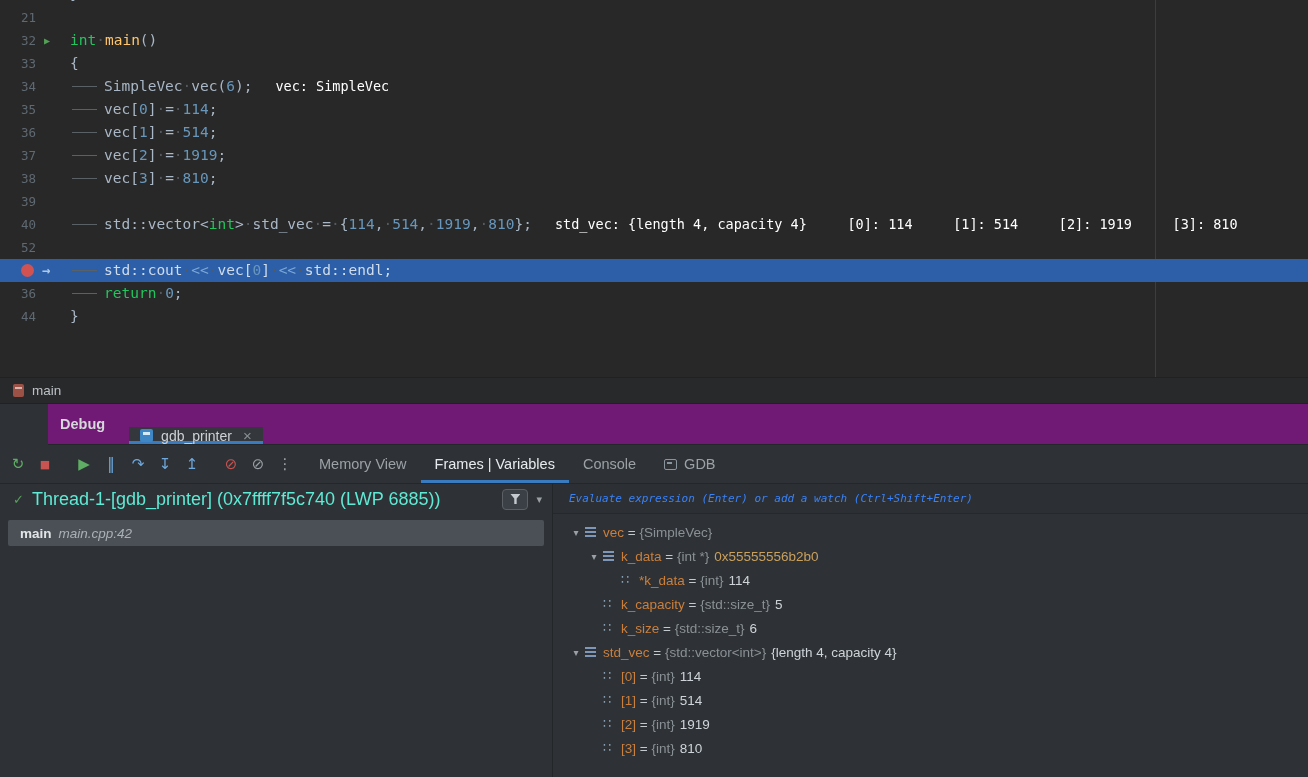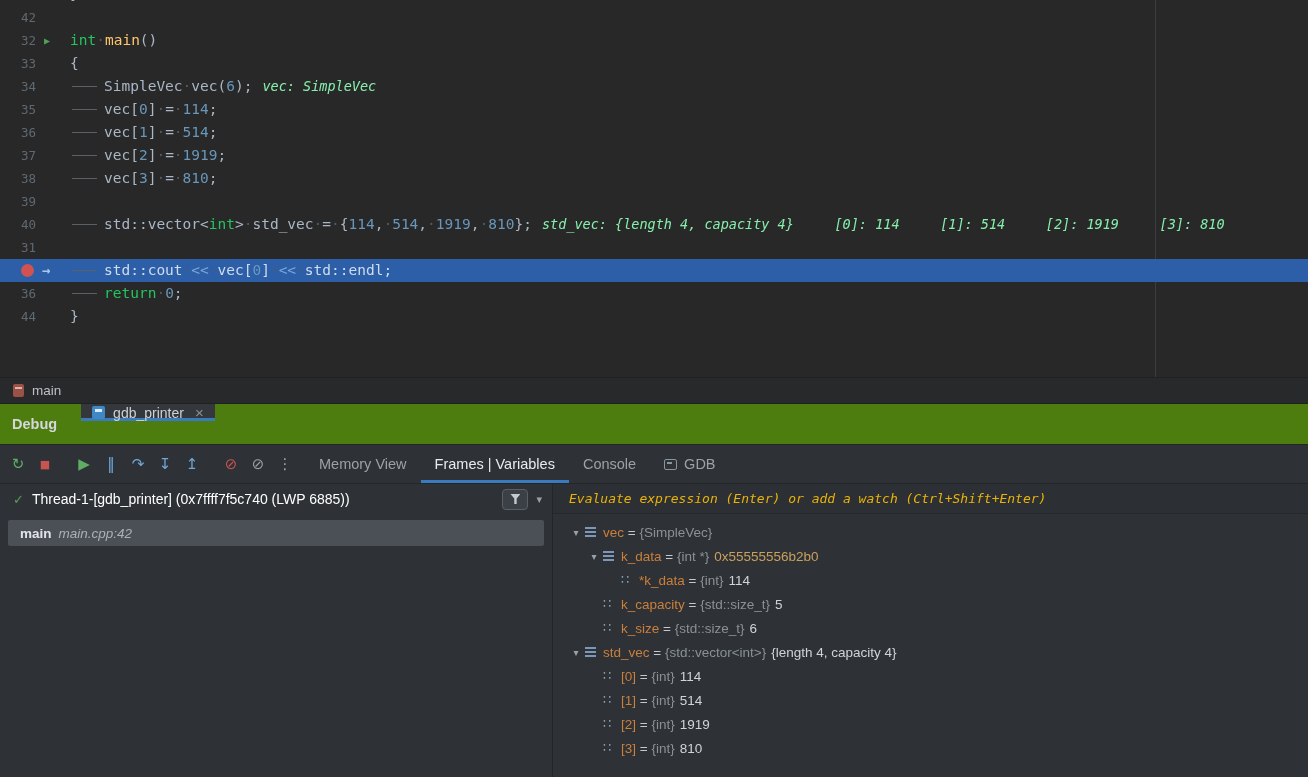--- a/index.html
+++ b/index.html
@@ -19,33 +19,33 @@
   .gicon-slot{flex:0 0 34px;position:relative;}
   .bp-dot{position:absolute;right:2px;top:5px;width:13px;height:13px;border-radius:50%;background:#d25252;}
   .run-icon{position:absolute;left:8px;top:0;color:#53a157;font-size:10px;}
   .exec-arrow{position:absolute;left:6px;top:0;color:#a9c8ea;font-weight:bold;font-size:14px;}
   .cl-text{flex:1;color:#a9b7c6;}
   .tab-guide{display:inline-block;width:34px;height:23px;vertical-align:top;position:relative;}
   .tab-guide::after{content:"";position:absolute;left:2px;right:7px;top:11px;height:1px;background:#5a6166;}
   .tk-kw{color:#22c55e;} .tk-fn{color:#ffc66b;} .tk-num{color:#6897bb;}
   .tk-ws{color:#545a60;} .tk-op{color:#7ca8d5;} .tk-plain{color:#a9b7c6;}
   .code-line.current .tk-plain{color:#cfdceb;}
-  .inline-hint{color:#86efac;font-style:italic;margin-left:10px;font-size:13.5px;}
+  .inline-hint{color:#ffffff;margin-left:23px;font-size:13.5px;}
 
   
   .breadcrumb-bar{position:absolute;top:378px;left:0;width:1308px;height:26px;background:#28292b;
                   display:flex;align-items:center;padding-left:13px;gap:8px;border-bottom:1px solid #1f2123;}
   .bc-icon{width:11px;height:13px;border-radius:2px;background:#9c5147;position:relative;}
   .bc-icon::after{content:"";position:absolute;left:2px;top:3px;width:7px;height:2px;background:#d8b5ad;}
   .bc-label{color:#bcc0c4;font-size:13.5px;}
 
   
   .debug-panel{position:absolute;top:404px;left:0;width:1308px;height:373px;background:#2e3236;
                display:flex;flex-direction:column;}
-  .debug-header{height:41px;display:flex;align-items:flex-start;border-bottom:1px solid #242729;background:#4d7c0f;}
+  .debug-header{height:41px;display:flex;align-items:flex-end;border-bottom:1px solid #242729;background:#701a75;margin-left:48px;}
   .dbg-title{align-self:center;color:#d5d8db;font-size:14.5px;font-weight:bold;margin:0 24px 0 12px;}
   .session-tab{position:relative;display:flex;align-items:center;gap:8px;padding:0 11px;
                color:#ced2d6;font-size:14px;background:#34383c;box-shadow:inset 0 -3px 0 #3a7bbf;}
   .session-icon{width:13px;height:13px;border-radius:2px;background:#3f88c5;position:relative;}
   .session-icon::after{content:"";position:absolute;left:3px;top:3px;width:7px;height:3px;background:#d6ebfa;}
   .tab-close{color:#8a9095;font-size:15px;margin-left:3px;}
 
   .debug-toolbar{height:39px;display:flex;align-items:center;border-bottom:1px solid #242729;padding-left:8px;}
   .action-bar{display:flex;align-items:center;gap:7px;}
   .tb-icon{width:20px;text-align:center;font-size:15px;font-family:"DejaVu Sans",sans-serif;}
@@ -55,35 +55,35 @@
   .view-tabs{display:flex;align-items:stretch;height:100%;margin-left:10px;}
   .view-tab{display:flex;align-items:center;gap:7px;padding:0 14px;color:#9ba1a7;font-size:14.5px;}
   .view-tab.active{color:#e8ebee;box-shadow:inset 0 -3px 0 #3a7bbf;}
   .gdb-icon{width:13px;height:11px;border:1px solid #8a949c;border-radius:2px;position:relative;}
   .gdb-icon::after{content:"";position:absolute;left:2px;top:2px;width:5px;height:2px;background:#8a949c;}
 
   .debug-body{flex:1;display:flex;min-height:0;}
   .frames-pane{width:553px;border-right:1px solid #232628;display:flex;flex-direction:column;background:#2e3236;}
   .thread-row{height:30px;display:flex;align-items:center;padding:0 10px 0 13px;gap:8px;}
   .check{color:#56a05a;font-size:13px;}
-  .thread-label{color:#ffffff;font-size:14px;flex:1;white-space:nowrap;overflow:hidden;}
+  .thread-label{color:#5eead4;font-size:18px;flex:1;white-space:nowrap;overflow:hidden;}
   .filter-btn{flex:0 0 26px;height:21px;border:1px solid #5a6066;border-radius:4px;background:#3b4046;
               display:flex;align-items:center;justify-content:center;}
   .funnel{width:10px;height:10px;background:#c3c9ce;
           clip-path:polygon(0 0,100% 0,62% 45%,62% 100%,38% 100%,38% 45%);}
   .chev{color:#9aa0a6;font-size:11px;}
   .frame-row{height:26px;margin:6px 8px 0 8px;display:flex;align-items:center;padding-left:12px;gap:7px;
              font-size:13.5px;border-radius:2px;}
   .frame-row.selected{background:#4b5056;}
   .frame-fn{color:#e2e5e8;font-weight:bold;}
   .frame-loc{color:#a9b0b6;font-style:italic;}
 
   .vars-pane{flex:1;display:flex;flex-direction:column;min-width:0;background:#2e3236;}
-  .evaluate-bar{height:30px;line-height:30px;padding-left:16px;color:#eab308;
-                font-family:"DejaVu Sans Mono",monospace;font-size:13px;font-style:italic;
+  .evaluate-bar{height:30px;line-height:30px;padding-left:16px;color:#3b82f6;
+                font-family:"DejaVu Sans Mono",monospace;font-size:11px;font-style:italic;
                 border-bottom:1px solid #26292c;background:#2c3034;white-space:nowrap;overflow:hidden;}
   .var-tree{flex:1;padding-top:6px;overflow:hidden;}
   .var-row{height:24px;display:flex;align-items:center;font-size:13.5px;white-space:pre;}
   .vr-indent{flex:0 0 auto;}
   .tree-chev{flex:0 0 18px;color:#9aa0a6;font-size:10px;text-align:center;font-family:"DejaVu Sans",sans-serif;}
   .vr-icon{flex:0 0 18px;display:flex;align-items:center;}
   .icon-object{width:11px;height:10px;
       background:linear-gradient(to bottom,#7e96b8 0 2px,transparent 2px 4px,#7e96b8 4px 6px,transparent 6px 8px,#7e96b8 8px 10px);}
   .icon-prim{color:#86a0b5;font-size:13px;line-height:10px;font-family:"DejaVu Sans",sans-serif;}
   .var-name{color:#cb7f3c;}
@@ -97,31 +97,31 @@
 </style>
 </head>
 <body>
 
 <div class="app">
 
   <div class="editor">
     <div class="margin-guide"></div>
     <div class="code-lines" id="code-lines">
         <div class="code-line"><div class="gutter"><span class="lnum-slot"></span><span class="gicon-slot"></span></div><div class="cl-text"><span class="tk-plain">}</span></div></div>
-        <div class="code-line"><div class="gutter"><span class="lnum-slot">42</span><span class="gicon-slot"></span></div><div class="cl-text"></div></div>
+        <div class="code-line"><div class="gutter"><span class="lnum-slot">21</span><span class="gicon-slot"></span></div><div class="cl-text"></div></div>
         <div class="code-line"><div class="gutter"><span class="lnum-slot">32</span><span class="gicon-slot"><span class="run-icon">▶</span></span></div><div class="cl-text"><span class="tk-kw">int</span><span class="tk-ws">·</span><span class="tk-fn">main</span><span class="tk-plain">()</span></div></div>
         <div class="code-line"><div class="gutter"><span class="lnum-slot">33</span><span class="gicon-slot"></span></div><div class="cl-text"><span class="tk-plain">{</span></div></div>
         <div class="code-line"><div class="gutter"><span class="lnum-slot">34</span><span class="gicon-slot"></span></div><div class="cl-text"><span class="tab-guide"></span><span class="tk-plain">SimpleVec</span><span class="tk-ws">·</span><span class="tk-plain">vec</span><span class="tk-plain">(</span><span class="tk-num">6</span><span class="tk-plain">);</span><span class="inline-hint">vec: SimpleVec</span></div></div>
         <div class="code-line"><div class="gutter"><span class="lnum-slot">35</span><span class="gicon-slot"></span></div><div class="cl-text"><span class="tab-guide"></span><span class="tk-plain">vec[</span><span class="tk-num">0</span><span class="tk-plain">]</span><span class="tk-ws">·</span><span class="tk-plain">=</span><span class="tk-ws">·</span><span class="tk-num">114</span><span class="tk-plain">;</span></div></div>
         <div class="code-line"><div class="gutter"><span class="lnum-slot">36</span><span class="gicon-slot"></span></div><div class="cl-text"><span class="tab-guide"></span><span class="tk-plain">vec[</span><span class="tk-num">1</span><span class="tk-plain">]</span><span class="tk-ws">·</span><span class="tk-plain">=</span><span class="tk-ws">·</span><span class="tk-num">514</span><span class="tk-plain">;</span></div></div>
         <div class="code-line"><div class="gutter"><span class="lnum-slot">37</span><span class="gicon-slot"></span></div><div class="cl-text"><span class="tab-guide"></span><span class="tk-plain">vec[</span><span class="tk-num">2</span><span class="tk-plain">]</span><span class="tk-ws">·</span><span class="tk-plain">=</span><span class="tk-ws">·</span><span class="tk-num">1919</span><span class="tk-plain">;</span></div></div>
         <div class="code-line"><div class="gutter"><span class="lnum-slot">38</span><span class="gicon-slot"></span></div><div class="cl-text"><span class="tab-guide"></span><span class="tk-plain">vec[</span><span class="tk-num">3</span><span class="tk-plain">]</span><span class="tk-ws">·</span><span class="tk-plain">=</span><span class="tk-ws">·</span><span class="tk-num">810</span><span class="tk-plain">;</span></div></div>
         <div class="code-line"><div class="gutter"><span class="lnum-slot">39</span><span class="gicon-slot"></span></div><div class="cl-text"></div></div>
         <div class="code-line"><div class="gutter"><span class="lnum-slot">40</span><span class="gicon-slot"></span></div><div class="cl-text"><span class="tab-guide"></span><span class="tk-plain">std::vector&lt;</span><span class="tk-kw">int</span><span class="tk-plain">&gt;</span><span class="tk-ws">·</span><span class="tk-plain">std_vec</span><span class="tk-ws">·</span><span class="tk-plain">=</span><span class="tk-ws">·</span><span class="tk-plain">{</span><span class="tk-num">114</span><span class="tk-plain">,</span><span class="tk-ws">·</span><span class="tk-num">514</span><span class="tk-plain">,</span><span class="tk-ws">·</span><span class="tk-num">1919</span><span class="tk-plain">,</span><span class="tk-ws">·</span><span class="tk-num">810</span><span class="tk-plain">};</span><span class="inline-hint">std_vec: {length 4, capacity 4}     [0]: 114     [1]: 514     [2]: 1919     [3]: 810</span></div></div>
-        <div class="code-line"><div class="gutter"><span class="lnum-slot">31</span><span class="gicon-slot"></span></div><div class="cl-text"></div></div>
+        <div class="code-line"><div class="gutter"><span class="lnum-slot">52</span><span class="gicon-slot"></span></div><div class="cl-text"></div></div>
         <div class="code-line current"><div class="gutter"><span class="lnum-slot"><span class="bp-dot"></span></span><span class="gicon-slot"><span class="exec-arrow">→</span></span></div><div class="cl-text"><span class="tab-guide"></span><span class="tk-plain">std::cout</span><span class="tk-ws">·</span><span class="tk-op">&lt;&lt;</span><span class="tk-ws">·</span><span class="tk-plain">vec[</span><span class="tk-num">0</span><span class="tk-plain">]</span><span class="tk-ws">·</span><span class="tk-op">&lt;&lt;</span><span class="tk-ws">·</span><span class="tk-plain">std::endl;</span></div></div>
         <div class="code-line"><div class="gutter"><span class="lnum-slot">36</span><span class="gicon-slot"></span></div><div class="cl-text"><span class="tab-guide"></span><span class="tk-kw">return</span><span class="tk-ws">·</span><span class="tk-num">0</span><span class="tk-plain">;</span></div></div>
         <div class="code-line"><div class="gutter"><span class="lnum-slot">44</span><span class="gicon-slot"></span></div><div class="cl-text"><span class="tk-plain">}</span></div></div>
       </div>
   </div>
 
   <div class="breadcrumb-bar">
     <span class="bc-icon"></span>
     <span class="bc-label">main</span>
   </div>

